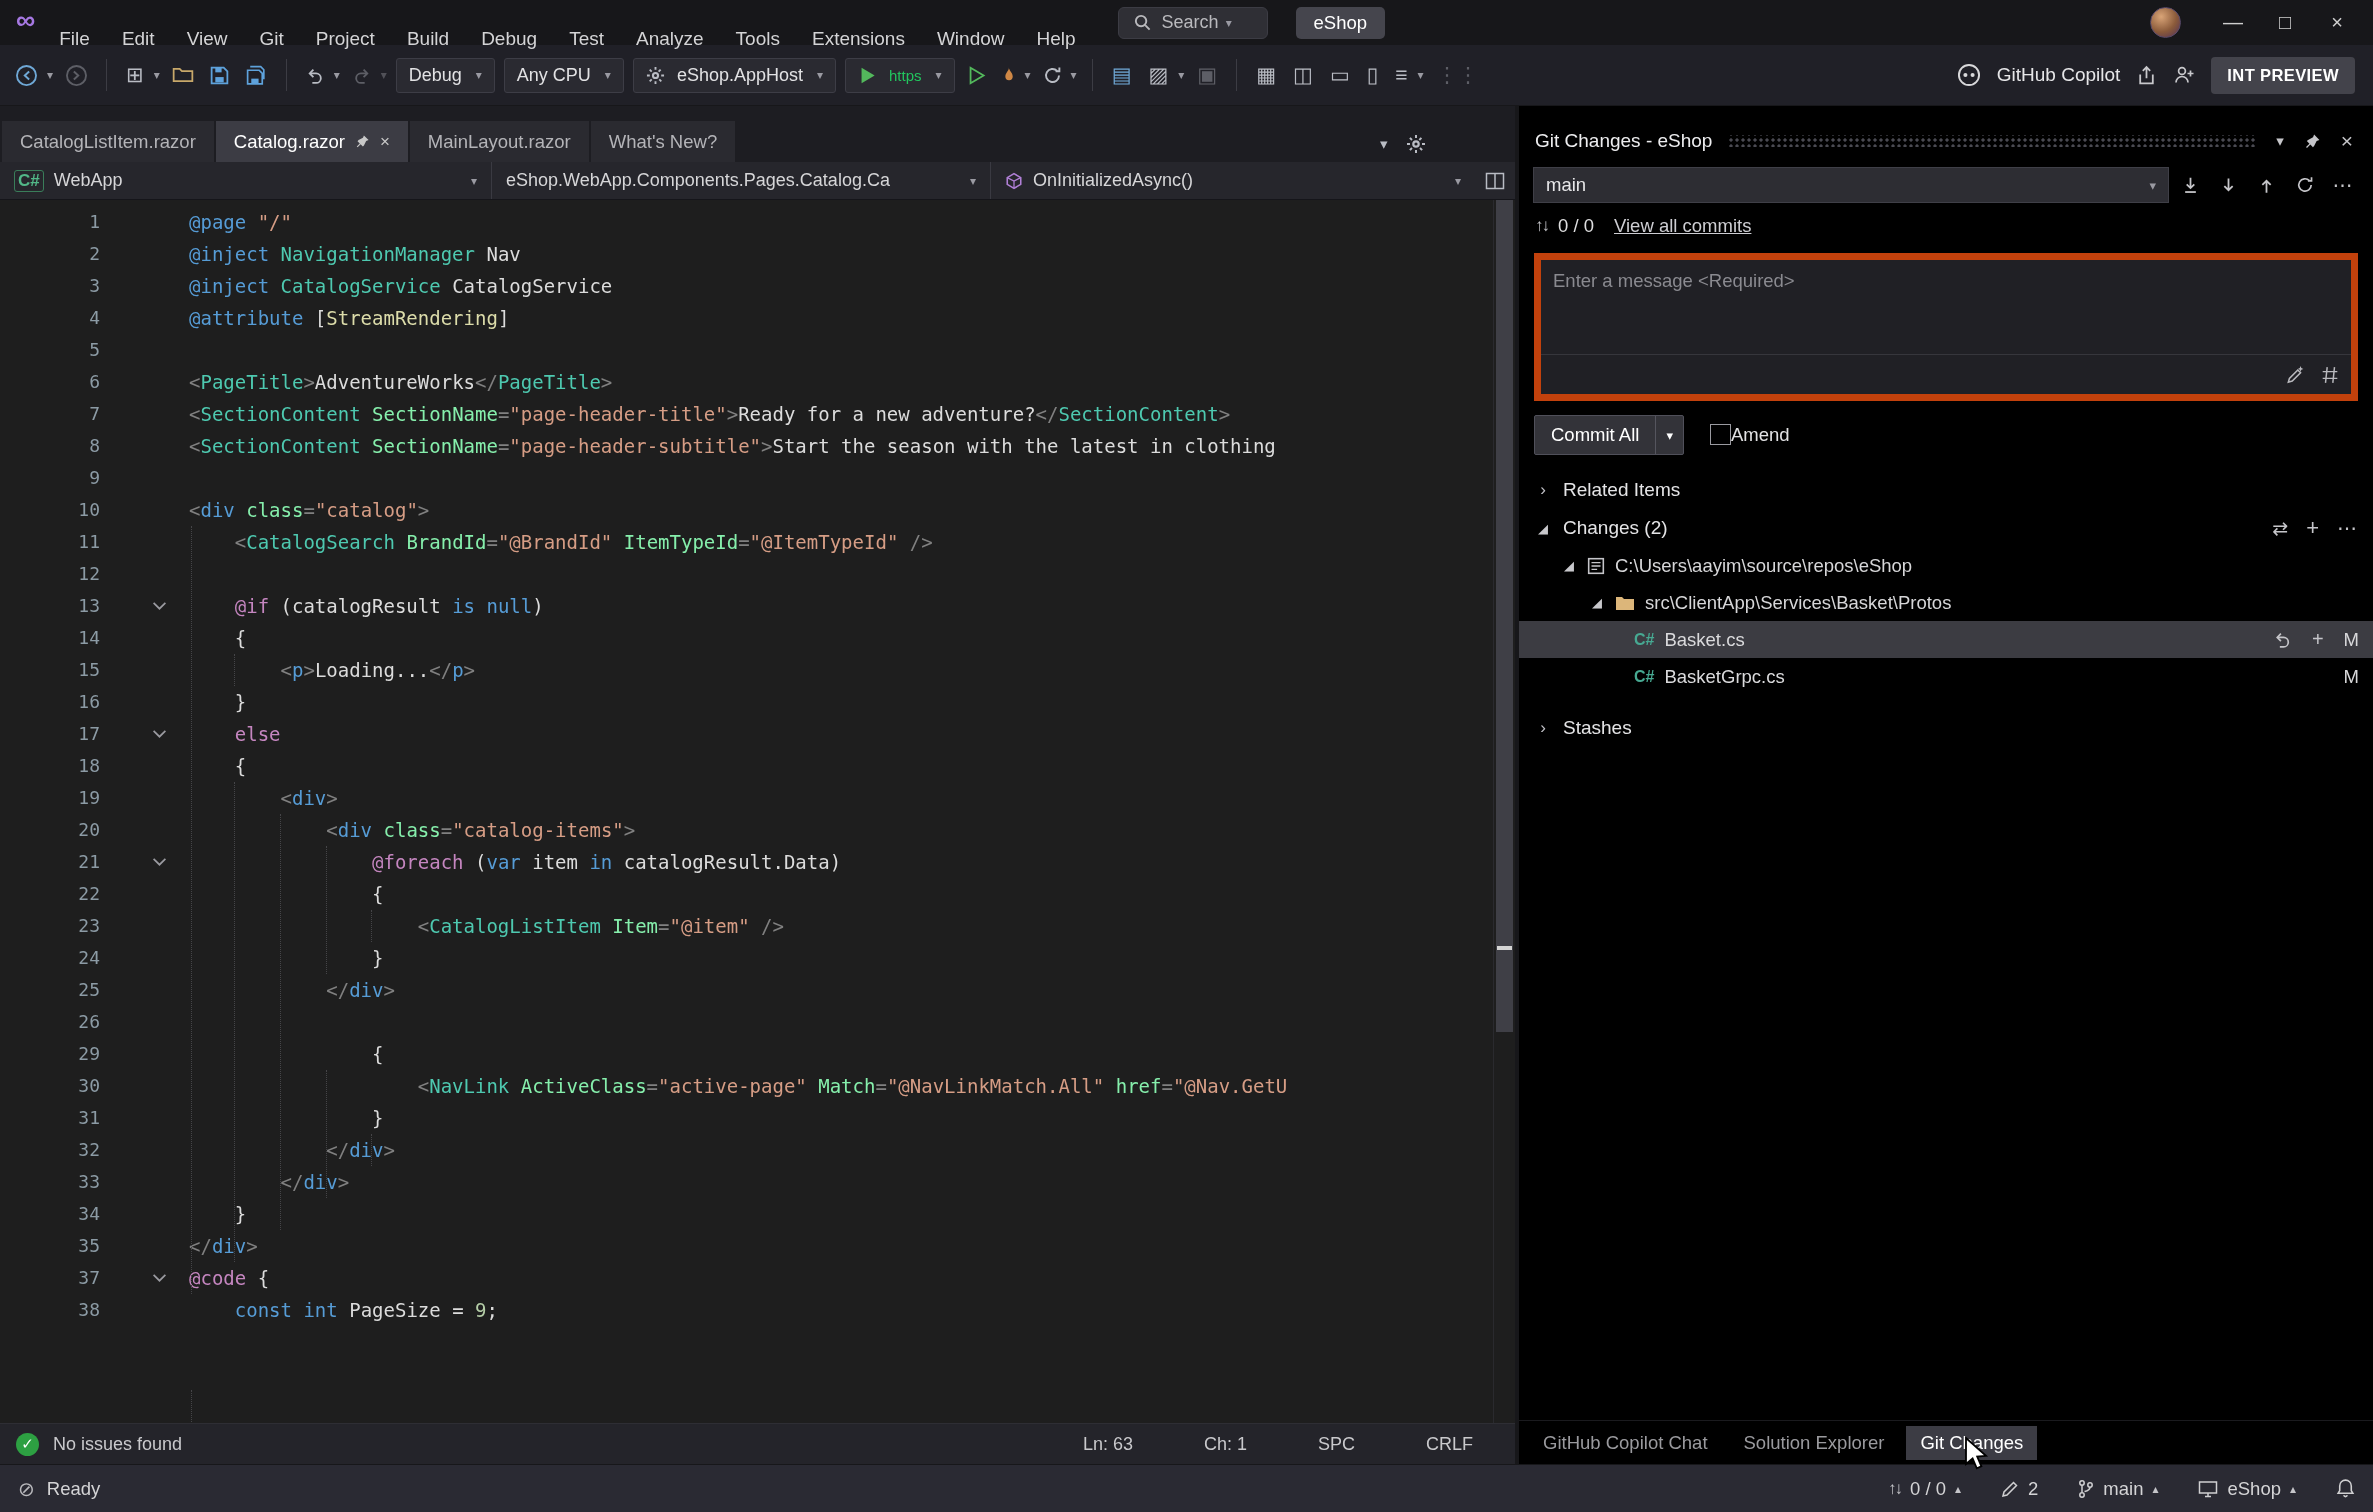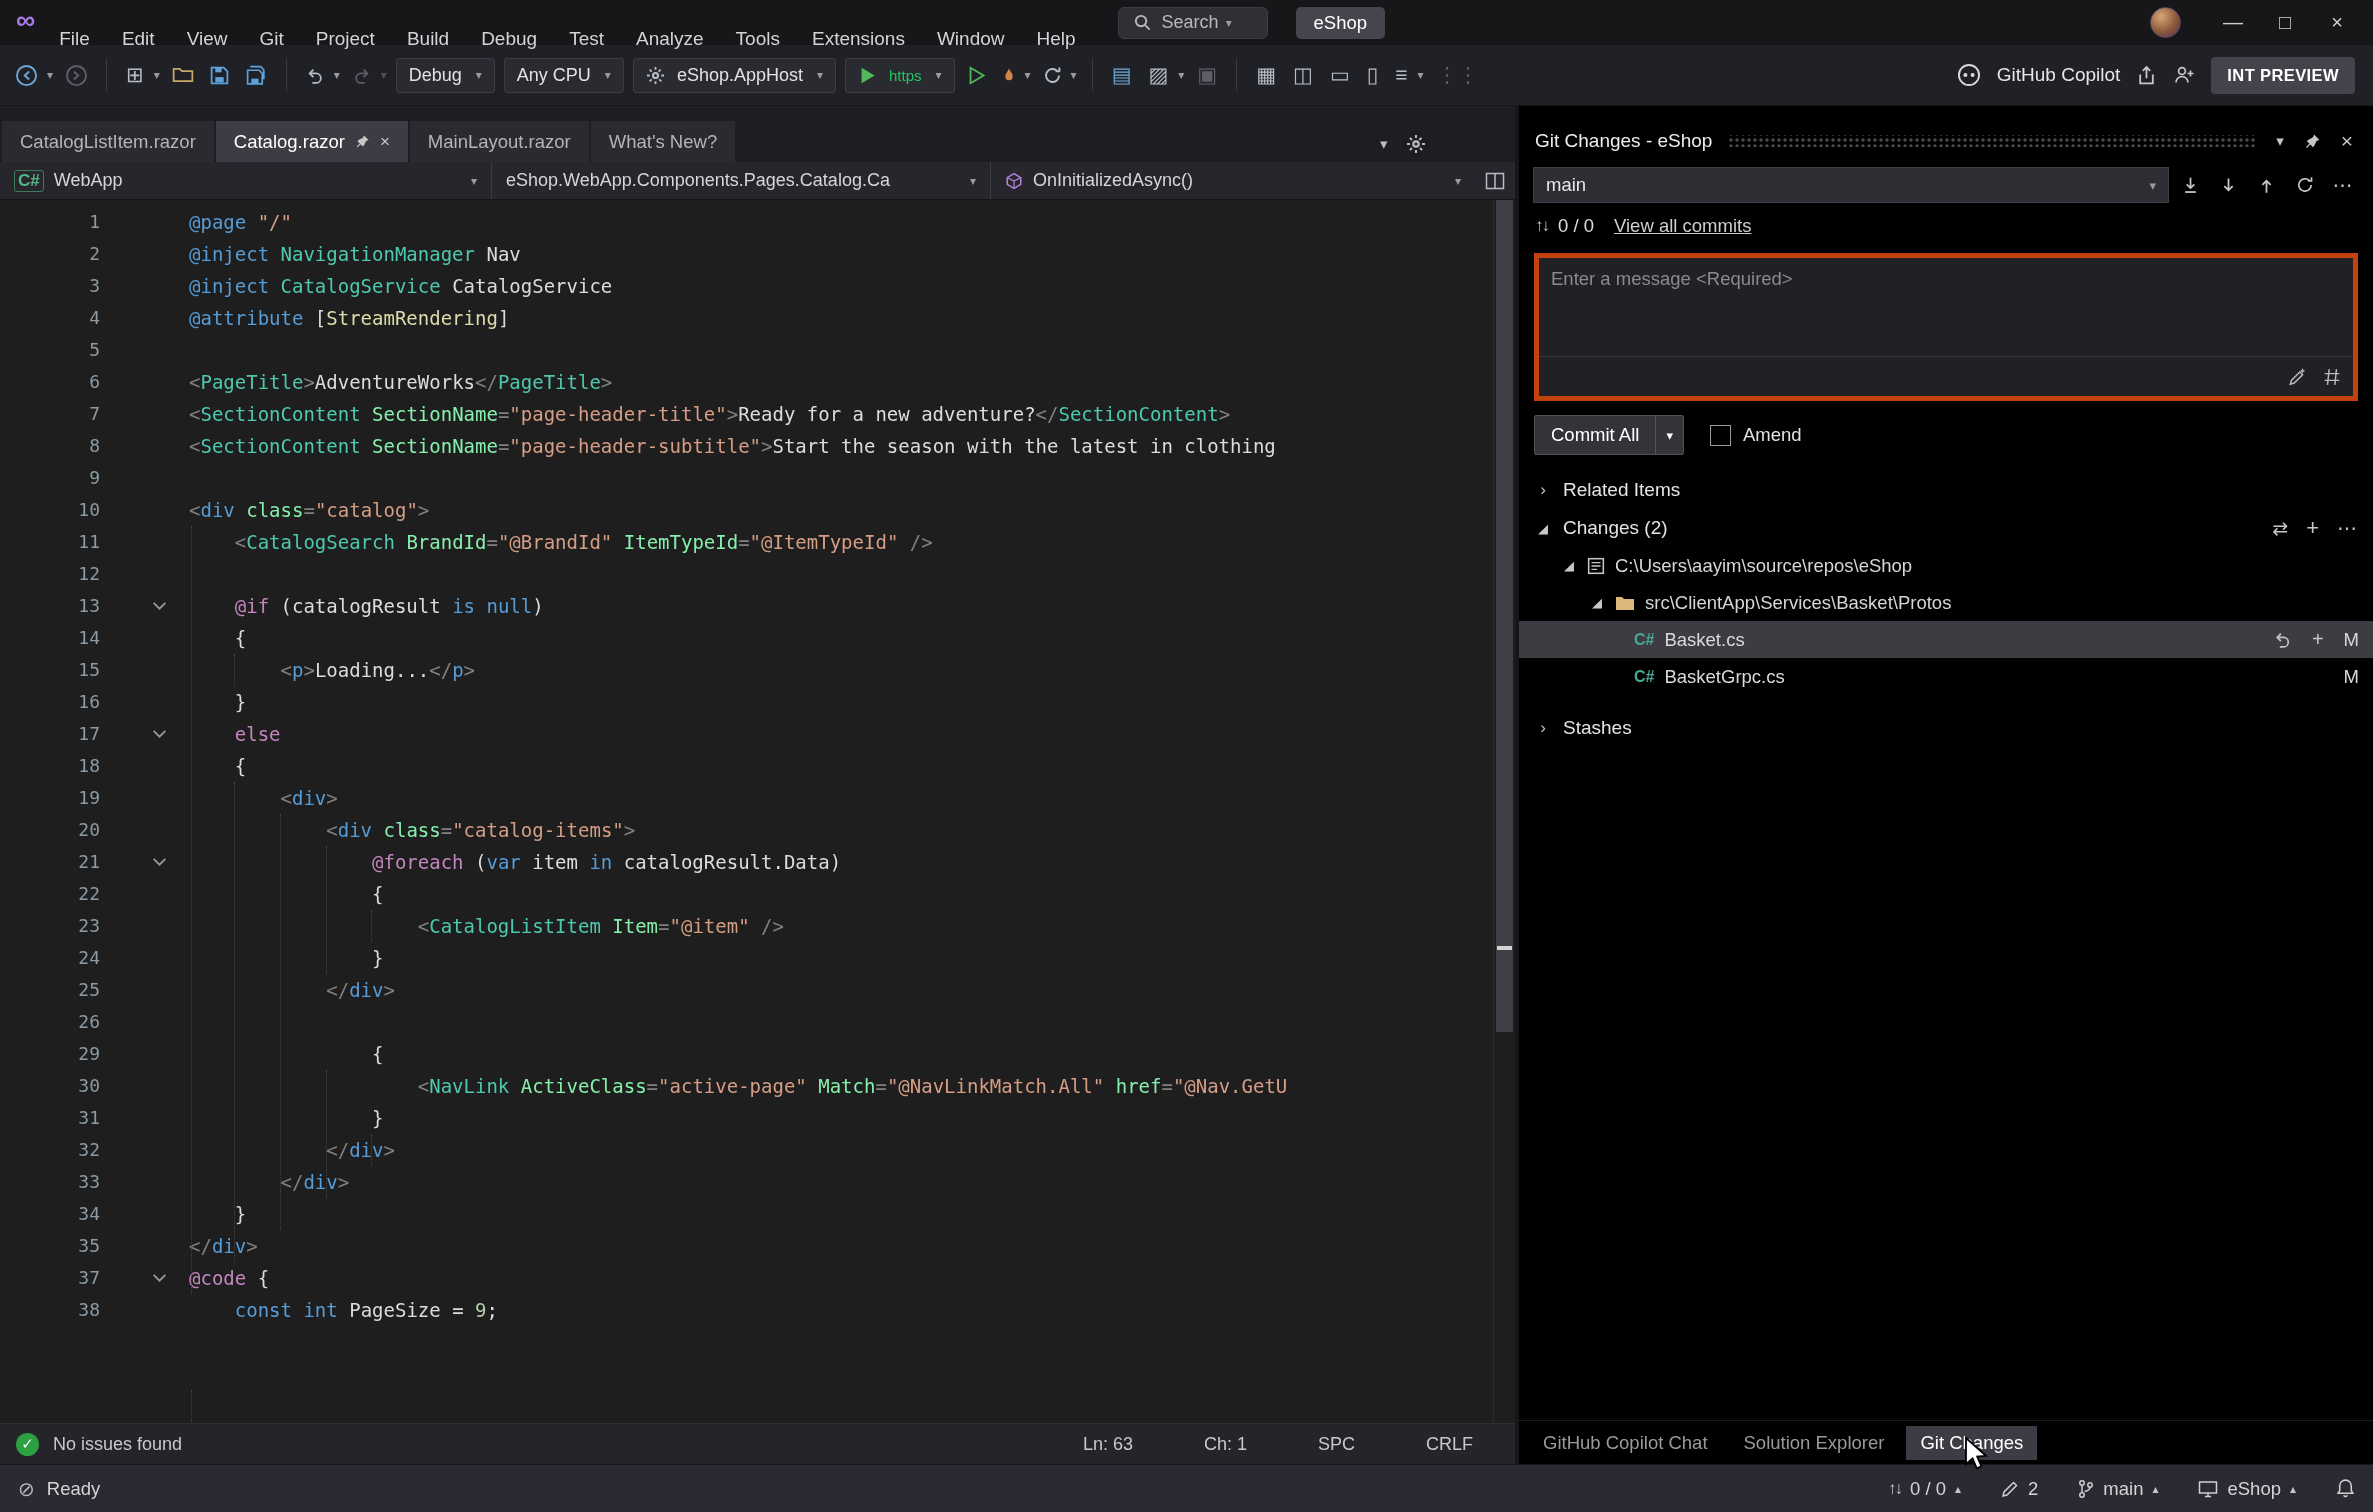--- a/index.html
+++ b/index.html
@@ -92,33 +92,33 @@
         background-size:6px 6px;background-position:0 2px}
   .gp-ico{color:#c5c5c9;font-size:15px;display:flex;align-items:center;padding:0 4px}
   .branch-row{display:flex;align-items:center;gap:5px;padding:6px 14px 4px}
   .branch-combo{flex:1;height:36px;background:#2d2d33;border:1px solid #3f3f47;display:flex;align-items:center;
                 padding:0 12px;font-size:18.5px;color:#e8e8ea}
   .branch-combo .bc-chev{margin-left:auto;font-size:13px;color:#9a9aa2}
   .git-act{width:33px;height:33px;display:flex;align-items:center;justify-content:center;color:#c5c5c9;font-size:20px}
   .sync-row{display:flex;align-items:center;gap:10px;padding:8px 16px;font-size:18.5px;color:#dededf}
   .updown{font-size:17px;color:#c5c5c9;letter-spacing:-2px}
   .link{color:#cdcdd2;text-decoration:underline;margin-left:10px}
-  .msg-box{margin:8px 15px 0;height:148px;background:#202025;border:5px solid #c2410c;position:relative}
+  .msg-box{margin:8px 15px 0;height:148px;background:#202025;border:7px solid #c2410c;position:relative}
   .msg-input{position:absolute;inset:0 0 40px 0;width:100%;background:transparent;border:none;resize:none;outline:none;
              font-family:"Liberation Sans",sans-serif;font-size:18.5px;color:#cccccf;padding:10px 12px}
   .msg-input::placeholder{color:#8a8a90}
   .msg-footer{position:absolute;left:0;right:0;bottom:0;height:40px;border-top:1px solid #36363c;
               display:flex;align-items:center;justify-content:flex-end;gap:16px;padding:0 12px}
   .commit-row{display:flex;align-items:center;gap:26px;padding:14px 15px 16px}
   .commit-btn{display:flex;align-items:stretch;height:40px;background:#333339;border:1px solid #50505a;
               border-radius:2px;color:#fff;font-size:18.5px}
   .cb-label{display:flex;align-items:center;padding:0 16px}
   .cb-divider{width:1px;background:#55555e}
   .cb-chev{display:flex;align-items:center;padding:0 10px;font-size:13px}
-  .amend-group{display:flex;align-items:center;gap:12px;font-size:18.5px;color:#e2e2e4}
+  .amend-group{display:flex;font-size:18.5px;color:#e2e2e4}
   .checkbox{width:21px;height:21px;border:1.5px solid #9a9aa0;background:transparent}
   .section-row{height:38px;display:flex;align-items:center;gap:12px;padding:0 16px;font-size:19px;color:#e4e4e6}
   .chev{color:#c0c0c6;font-size:17px;width:16px;text-align:center}
   .tri{color:#c8c8cc;font-size:13px;width:16px;text-align:center}
   .sec-actions{margin-left:auto;display:flex;align-items:center;gap:18px;color:#c5c5c9}
   .tree-row{height:37px;display:flex;align-items:center;gap:10px;font-size:18.5px;color:#d6d6d8}
   .repo-row{padding-left:42px}
   .folder-row{padding-left:70px}
   .file-row{height:37px;display:flex;align-items:center;gap:10px;padding-left:115px;padding-right:14px;
             font-size:18.5px;color:#dadadc}

